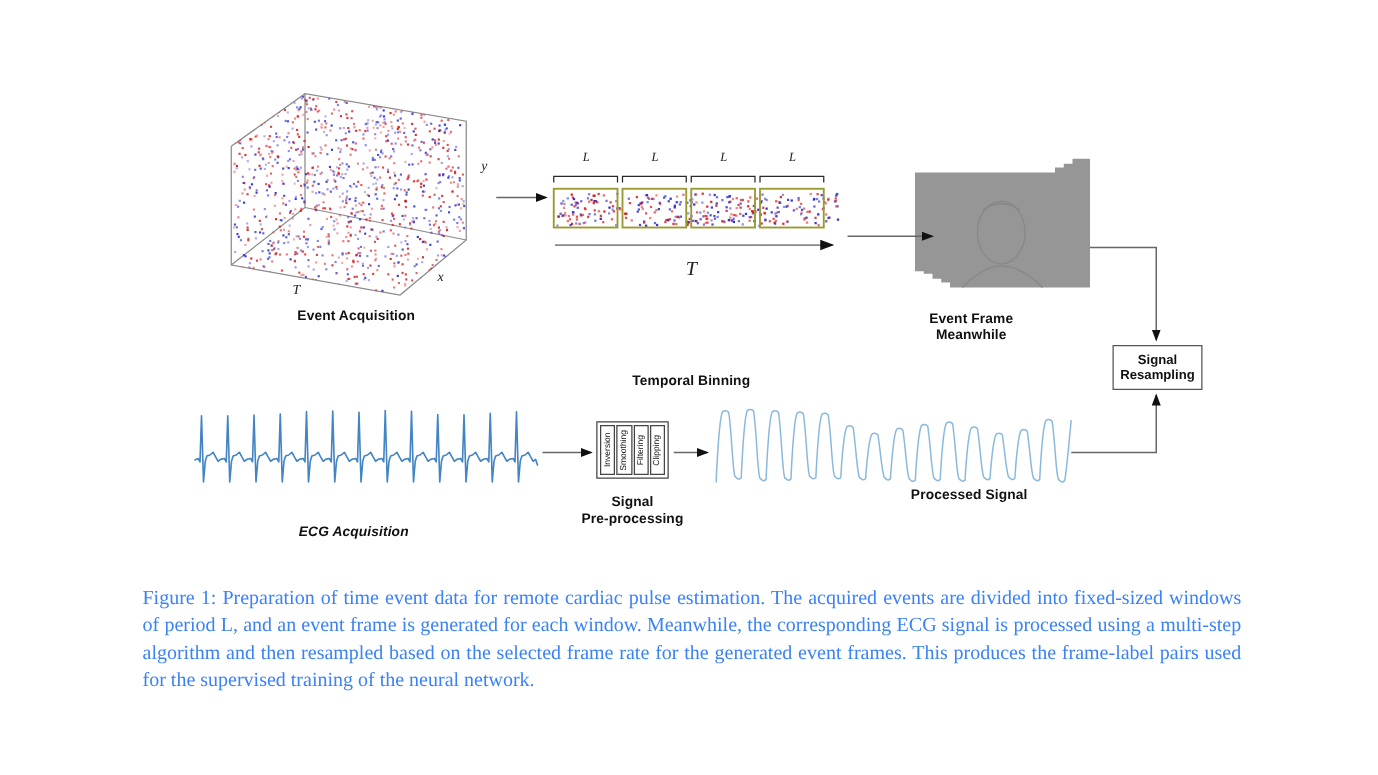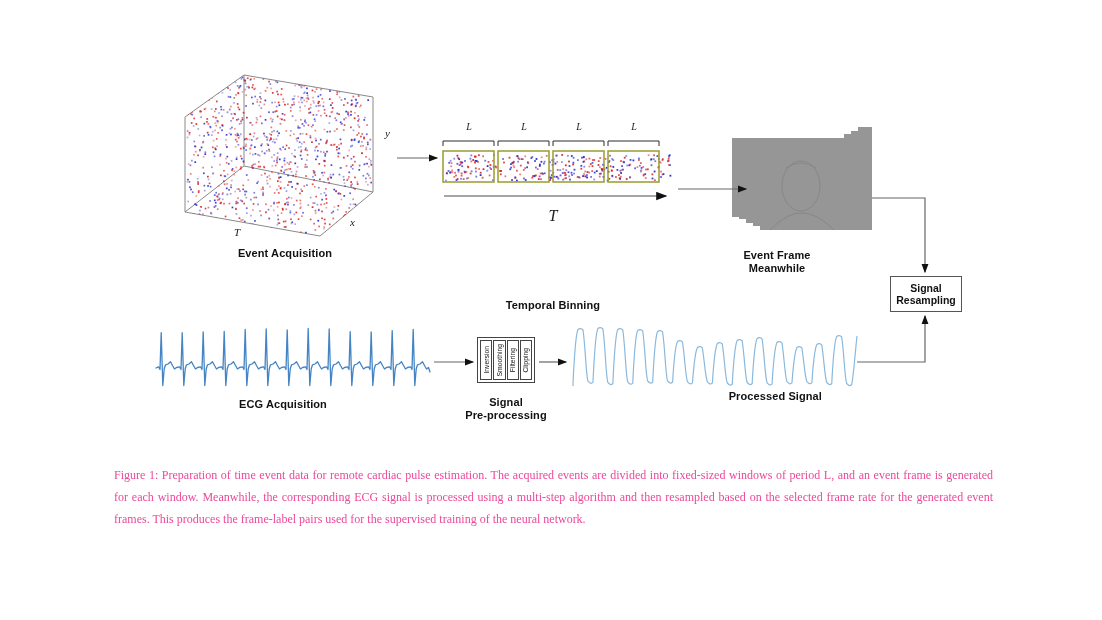--- a/index.html
+++ b/index.html
@@ -15,22 +15,22 @@
             align-items:center;justify-content:center;font-weight:bold;font-size:10.5px;
             line-height:12.5px;text-align:center;color:#111;}
   .preproc{position:absolute;left:477px;top:337px;width:58px;height:46px;
            border:1px solid #444;background:#fff;display:flex;gap:1px;padding:2px;
            box-sizing:border-box;}
   .slat{flex:1;border:1px solid #444;display:flex;align-items:center;justify-content:center;
         overflow:hidden;background:#fff;}
   .slat span{writing-mode:vertical-rl;transform:rotate(180deg);font-size:6.8px;
              color:#111;white-space:nowrap;letter-spacing:0;}
   .caption{position:absolute;left:114px;top:452px;width:879px;
-           font-family:"Liberation Serif",serif;font-size:12px;line-height:22px;
-           color:#ec4899;text-align:justify;}
+           font-family:"Liberation Serif",serif;font-size:16px;line-height:22px;
+           color:#3b82f6;text-align:justify;}
 </style>
 </head>
 <body>
 
 <div class="page">
 
   <svg id="fig-svg" width="1102" height="620" viewBox="0 0 1102 620">
     <defs>
       <marker id="ah" markerWidth="9" markerHeight="7" refX="7" refY="3" orient="auto">
         <path d="M0,0 L8,3 L0,6 Z" fill="#111"></path>
@@ -1511,21 +1511,21 @@
   <div class="panel-label" style="left:687px;top:249px;width:180px;">
     <div>Event Frame</div>
     <div>Meanwhile</div>
   </div>
 
   <div class="flow-box">
     <div>Signal</div>
     <div>Resampling</div>
   </div>
 
-  <div class="panel-label" style="left:183px;top:398px;width:200px;">ECG Acquisition</div>
+  <div class="panel-label" style="left:183px;top:420px;width:200px;font-style:italic;">ECG Acquisition</div>
 
   <div class="preproc">
     <div class="slat">
       <span>Inversion</span>
       </div>
     <div class="slat">
       <span>Smoothing</span>
       </div>
     <div class="slat">
       <span>Filtering</span>

